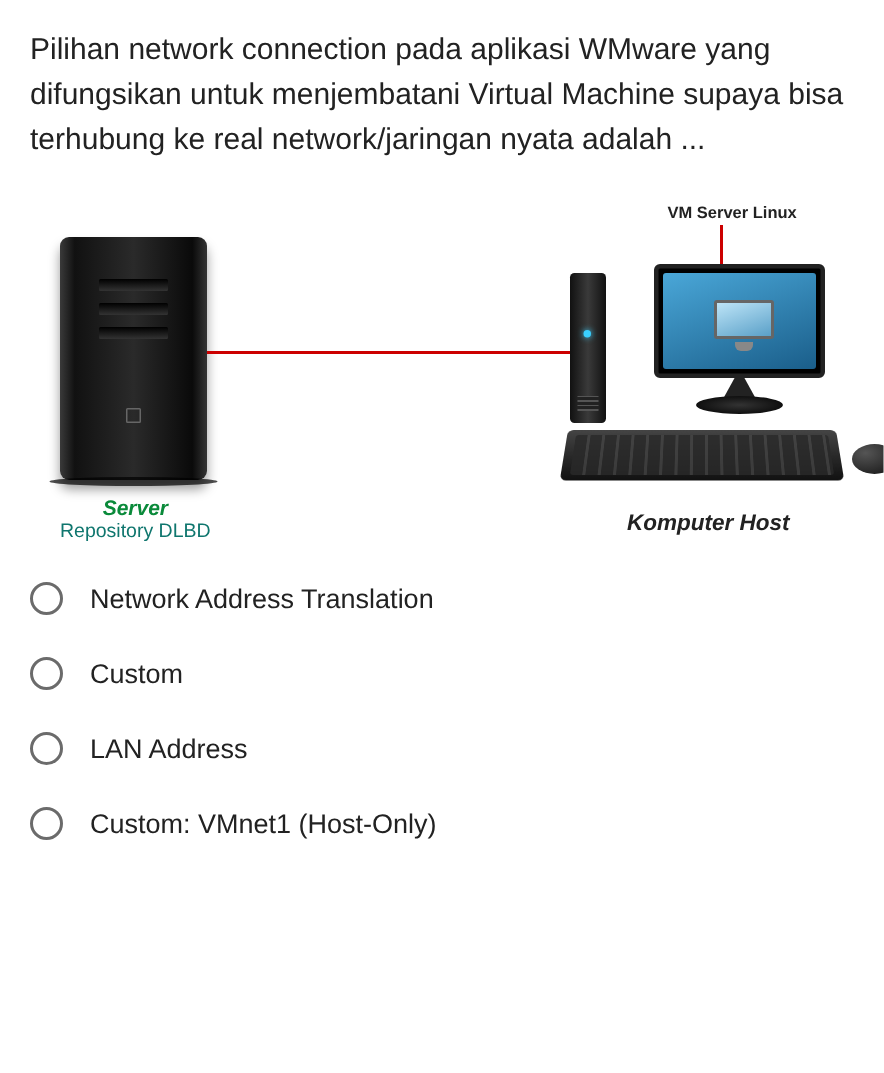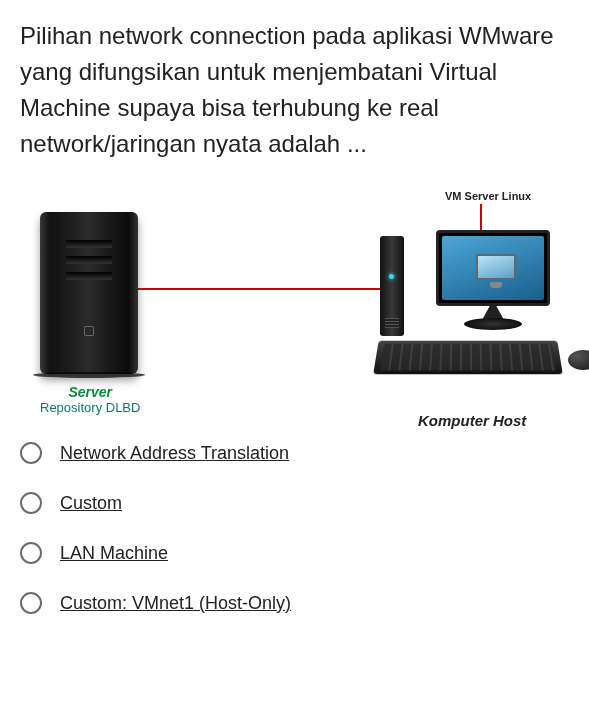--- a/index.html
+++ b/index.html
@@ -5,21 +5,21 @@
   * { margin: 0; padding: 0; box-sizing: border-box; }
   body {
     font-family: Arial, Helvetica, sans-serif;
     width: 589px;
     height: 715px;
     background: #fff;
     padding: 18px 20px;
     color: #222;
   }
   .question {
-    font-size: 24px;
+    font-size: 20px;
     line-height: 1.5;
     margin-bottom: 28px;
   }
   .diagram {
     position: relative;
     width: 100%;
     height: 230px;
     margin-bottom: 4px;
   }
   .vm-label {
@@ -214,21 +214,21 @@
     position: absolute;
     top: 130px;
     left: 194px;
     width: 30px;
     height: 20px;
     background: radial-gradient(ellipse at 30% 30%,#555,#111);
     border-radius: 50%;
   }
   .host-label {
     position: absolute;
-    top: 192px;
+    top: 174px;
     left: 44px;
     font-style: italic;
     font-weight: bold;
     font-size: 15px;
     color: #222;
   }
   
   .options {
     margin-top: 8px;
   }
@@ -242,21 +242,20 @@
     width: 22px;
     height: 22px;
     border: 2px solid #6b6b6b;
     border-radius: 50%;
     margin-right: 18px;
     flex-shrink: 0;
   }
   .option-label {
     font-size: 18px;
     color: #222;
-    text-decoration: underline;
   }
 </style>
 </head>
 <body>
 
 <div class="question">Pilihan network connection pada aplikasi WMware yang difungsikan untuk menjembatani Virtual Machine supaya bisa terhubung ke real network/jaringan nyata adalah ...</div>
 
 <div class="diagram">
   <div class="vm-label">VM Server Linux</div>
   <div class="arrow-down"></div>
@@ -300,19 +299,19 @@
   <div class="option">
     <div class="radio"></div>
     <div class="option-label">Network Address Translation</div>
   </div>
   <div class="option">
     <div class="radio"></div>
     <div class="option-label">Custom</div>
   </div>
   <div class="option">
     <div class="radio"></div>
-    <div class="option-label">LAN Machine</div>
+    <div class="option-label">LAN Address</div>
   </div>
   <div class="option">
     <div class="radio"></div>
     <div class="option-label">Custom: VMnet1 (Host-Only)</div>
   </div>
 </div>
 
 </body></html>

